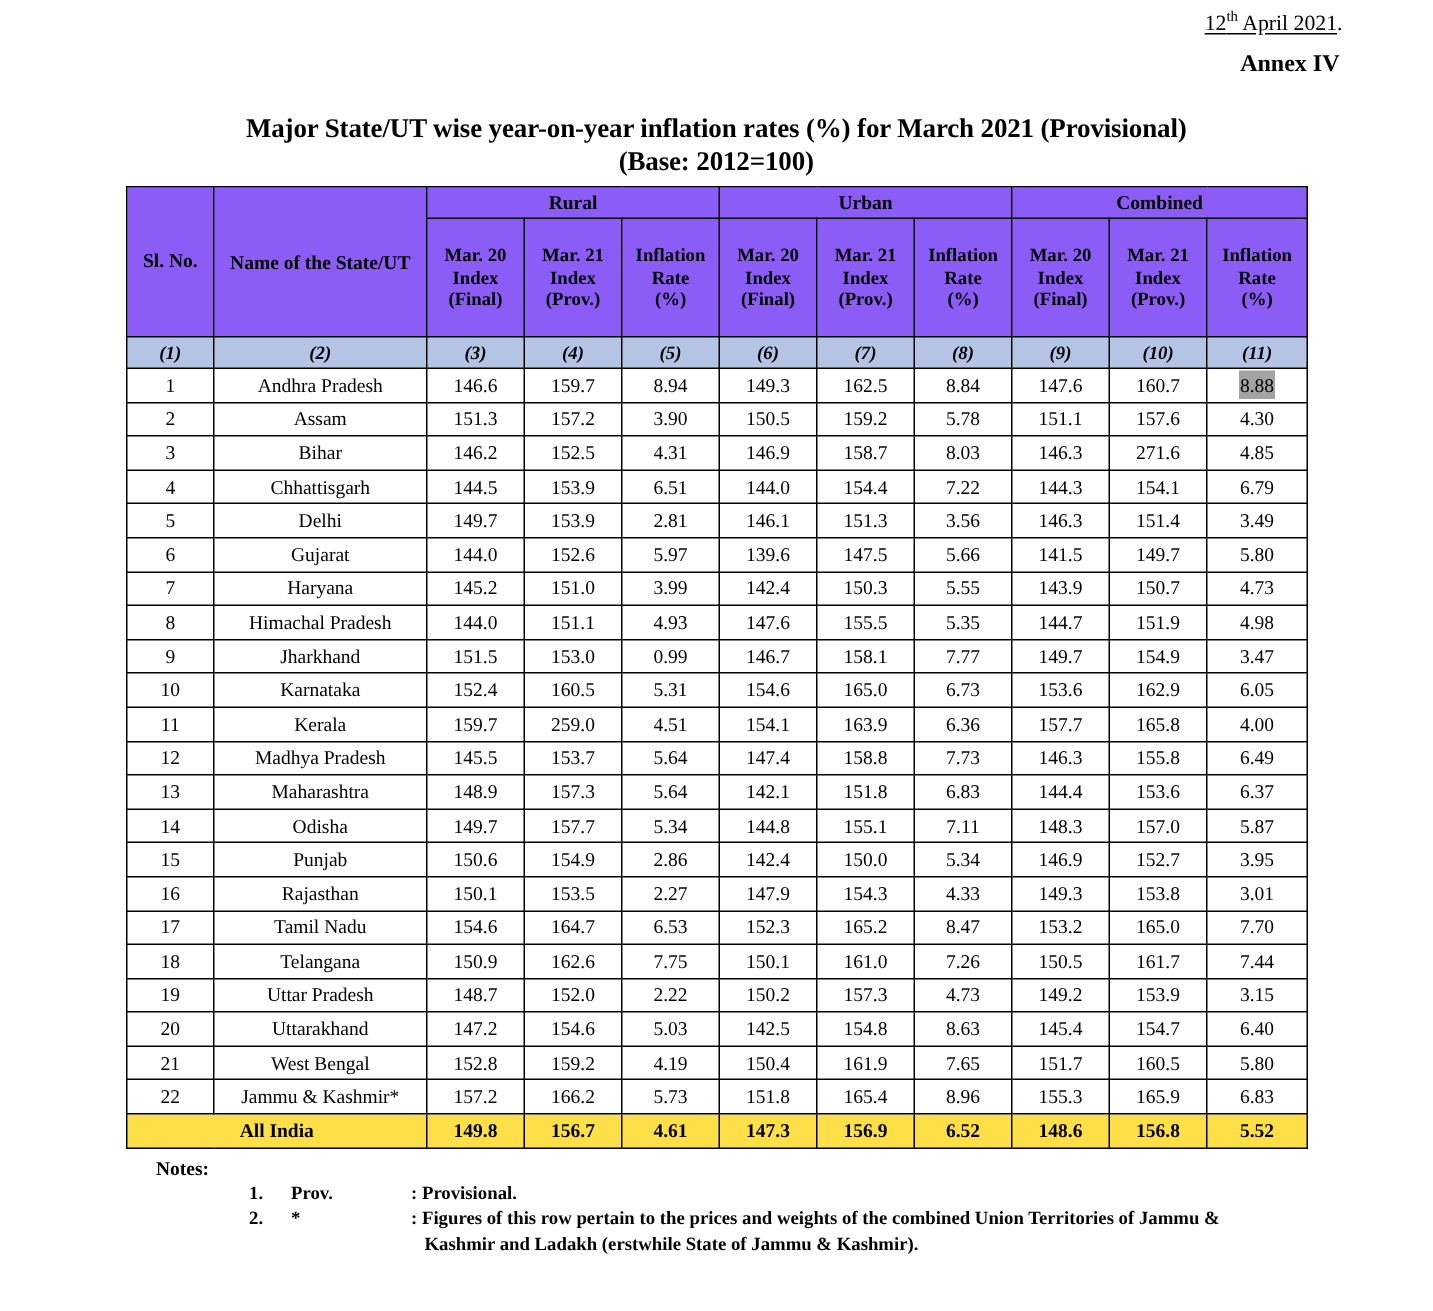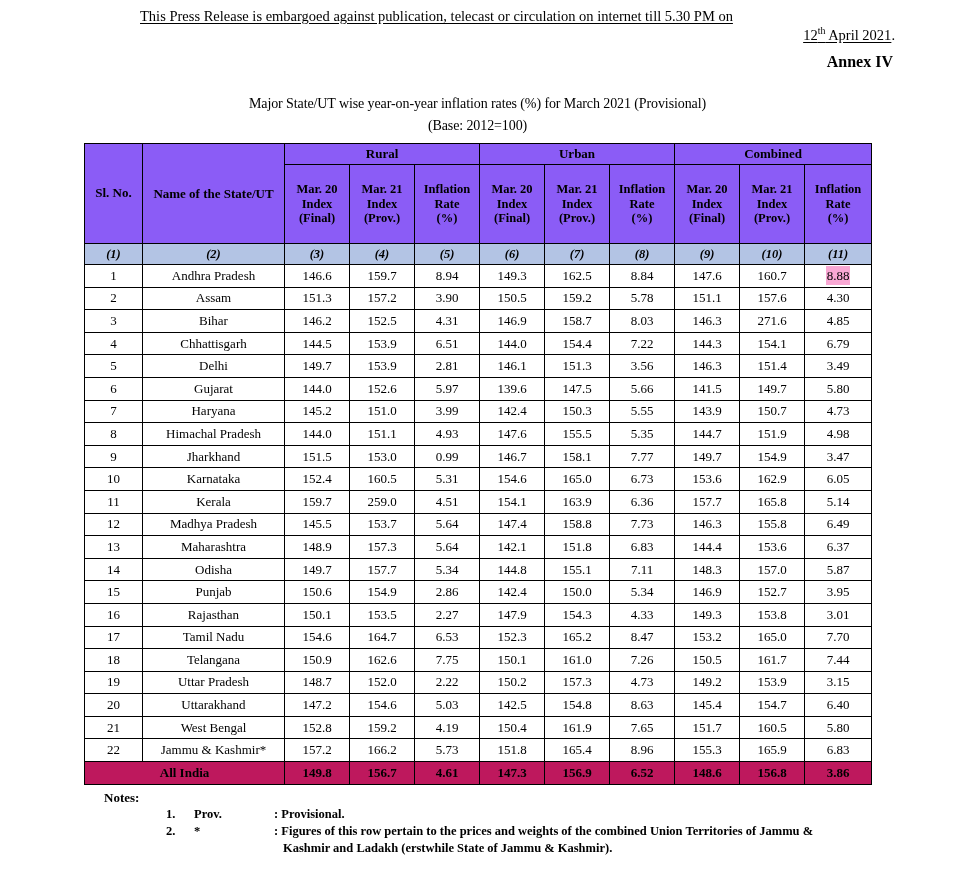--- a/index.html
+++ b/index.html
@@ -38,22 +38,22 @@
     font-size: 16px;
     margin: 8px 62px 0 0;
   }
 
   
   .title-wrap {
     margin-top: 22px;
     text-align: center;
   }
   .title-line {
-    font-weight: normal;
-    font-size: 14px;
+    font-weight: bold;
+    font-size: 18px;
     line-height: 22px;
     letter-spacing: -0.1px;
   }
 
   
   .table-holder {
     margin: 6px auto 0 auto;
     width: 787px;
   }
   table.ind {
@@ -82,28 +82,28 @@
     font-style: italic;
     font-weight: bold;
     height: 20px;
     font-size: 12.5px;
   }
   tbody tr.data td { height: 21.6px; font-size: 13px; }
   td.sl { text-align: center; }
   td.nm { text-align: left; padding-left: 8px; }
   td.num { text-align: right; padding-right: 9px; }
   tr.total td {
-    background: #be185d;
+    background: #fde047;
     font-weight: bold;
     height: 22px;
     font-size: 13px;
   }
   td.total-label { text-align: center; }
   .hl {
-    background: #f9a8d4;
+    background: #a3a3a3;
     padding: 2px 1px;
   }
 
   
   .notes {
     margin: 4px 0 0 104px;
     font-size: 12.5px;
     font-weight: bold;
     line-height: 17px;
   }
@@ -111,21 +111,20 @@
   .note-row { display: flex; margin-left: 62px; }
   .note-num { width: 28px; flex: 0 0 28px; }
   .note-key { width: 80px; flex: 0 0 80px; }
   .note-val { flex: 1 1 auto; max-width: 690px; }
   .note-val .cont { display: block; padding-left: 9px; }
 </style>
 </head>
 <body>
 
 <div class="embargo">
-  <span class="line1"><span class="ul">This Press Release is embargoed against publication, telecast or circulation on internet till 5.30 PM on</span></span>
   <span class="line2"><span class="ul"><span>12</span><sup>th</sup><span> April 2021</span></span><span>.</span></span>
 </div>
 
 <div class="annex">Annex IV</div>
 
 <div class="title-wrap">
   <div class="title-line">Major State/UT wise year-on-year inflation rates (%) for March 2021 (Provisional)</div>
   <div class="title-line">(Base: 2012=100)</div>
 </div>
 
@@ -349,21 +348,21 @@
           <td class="sl">11</td>
           <td class="nm">Kerala</td>
           <td class="num">159.7</td>
           <td class="num">259.0</td>
           <td class="num">4.51</td>
           <td class="num">154.1</td>
           <td class="num">163.9</td>
           <td class="num">6.36</td>
           <td class="num">157.7</td>
           <td class="num">165.8</td>
-          <td class="num">5.14</td>
+          <td class="num">4.00</td>
         </tr>
         <tr class="data">
           <td class="sl">12</td>
           <td class="nm">Madhya Pradesh</td>
           <td class="num">145.5</td>
           <td class="num">153.7</td>
           <td class="num">5.64</td>
           <td class="num">147.4</td>
           <td class="num">158.8</td>
           <td class="num">7.73</td>
@@ -504,21 +503,21 @@
         <tr class="total">
           <td class="total-label" colspan="2">All India</td>
           <td class="num">149.8</td>
           <td class="num">156.7</td>
           <td class="num">4.61</td>
           <td class="num">147.3</td>
           <td class="num">156.9</td>
           <td class="num">6.52</td>
           <td class="num">148.6</td>
           <td class="num">156.8</td>
-          <td class="num">3.86</td>
+          <td class="num">5.52</td>
         </tr>
       </tbody>
   </table>
 </div>
 
 <div class="notes">
   <div class="notes-title">Notes:</div>
   <div class="note-row">
     <span class="note-num">1.</span>
     <span class="note-key">Prov.</span>

